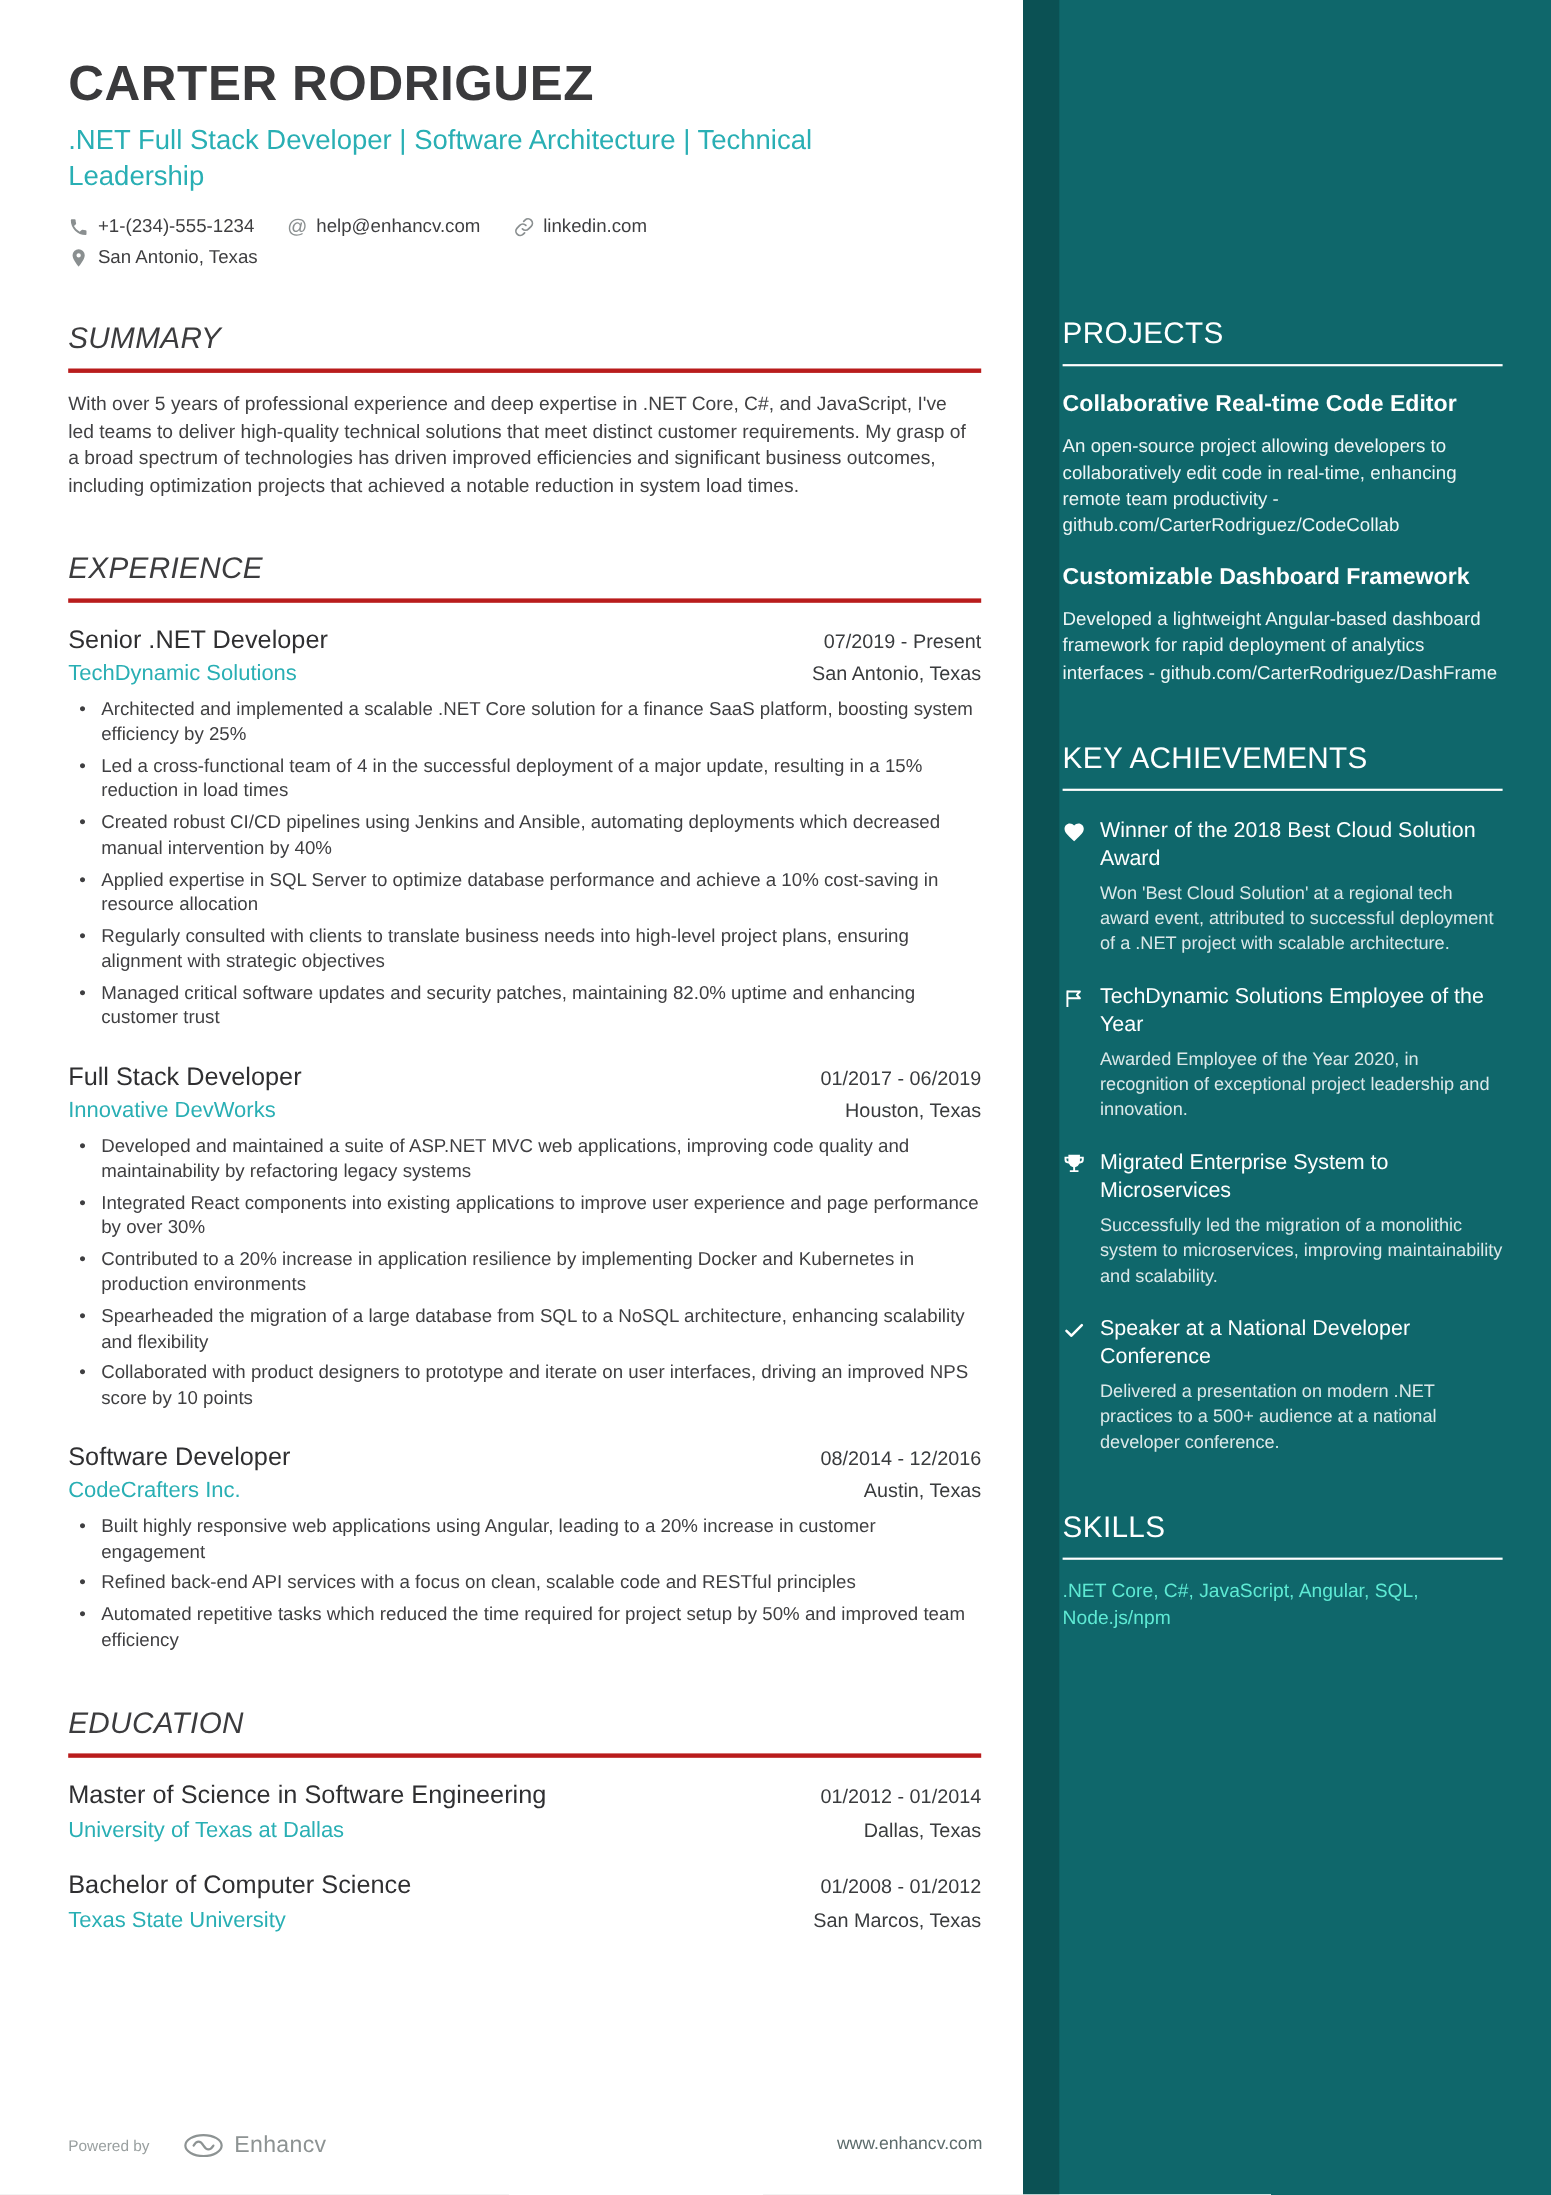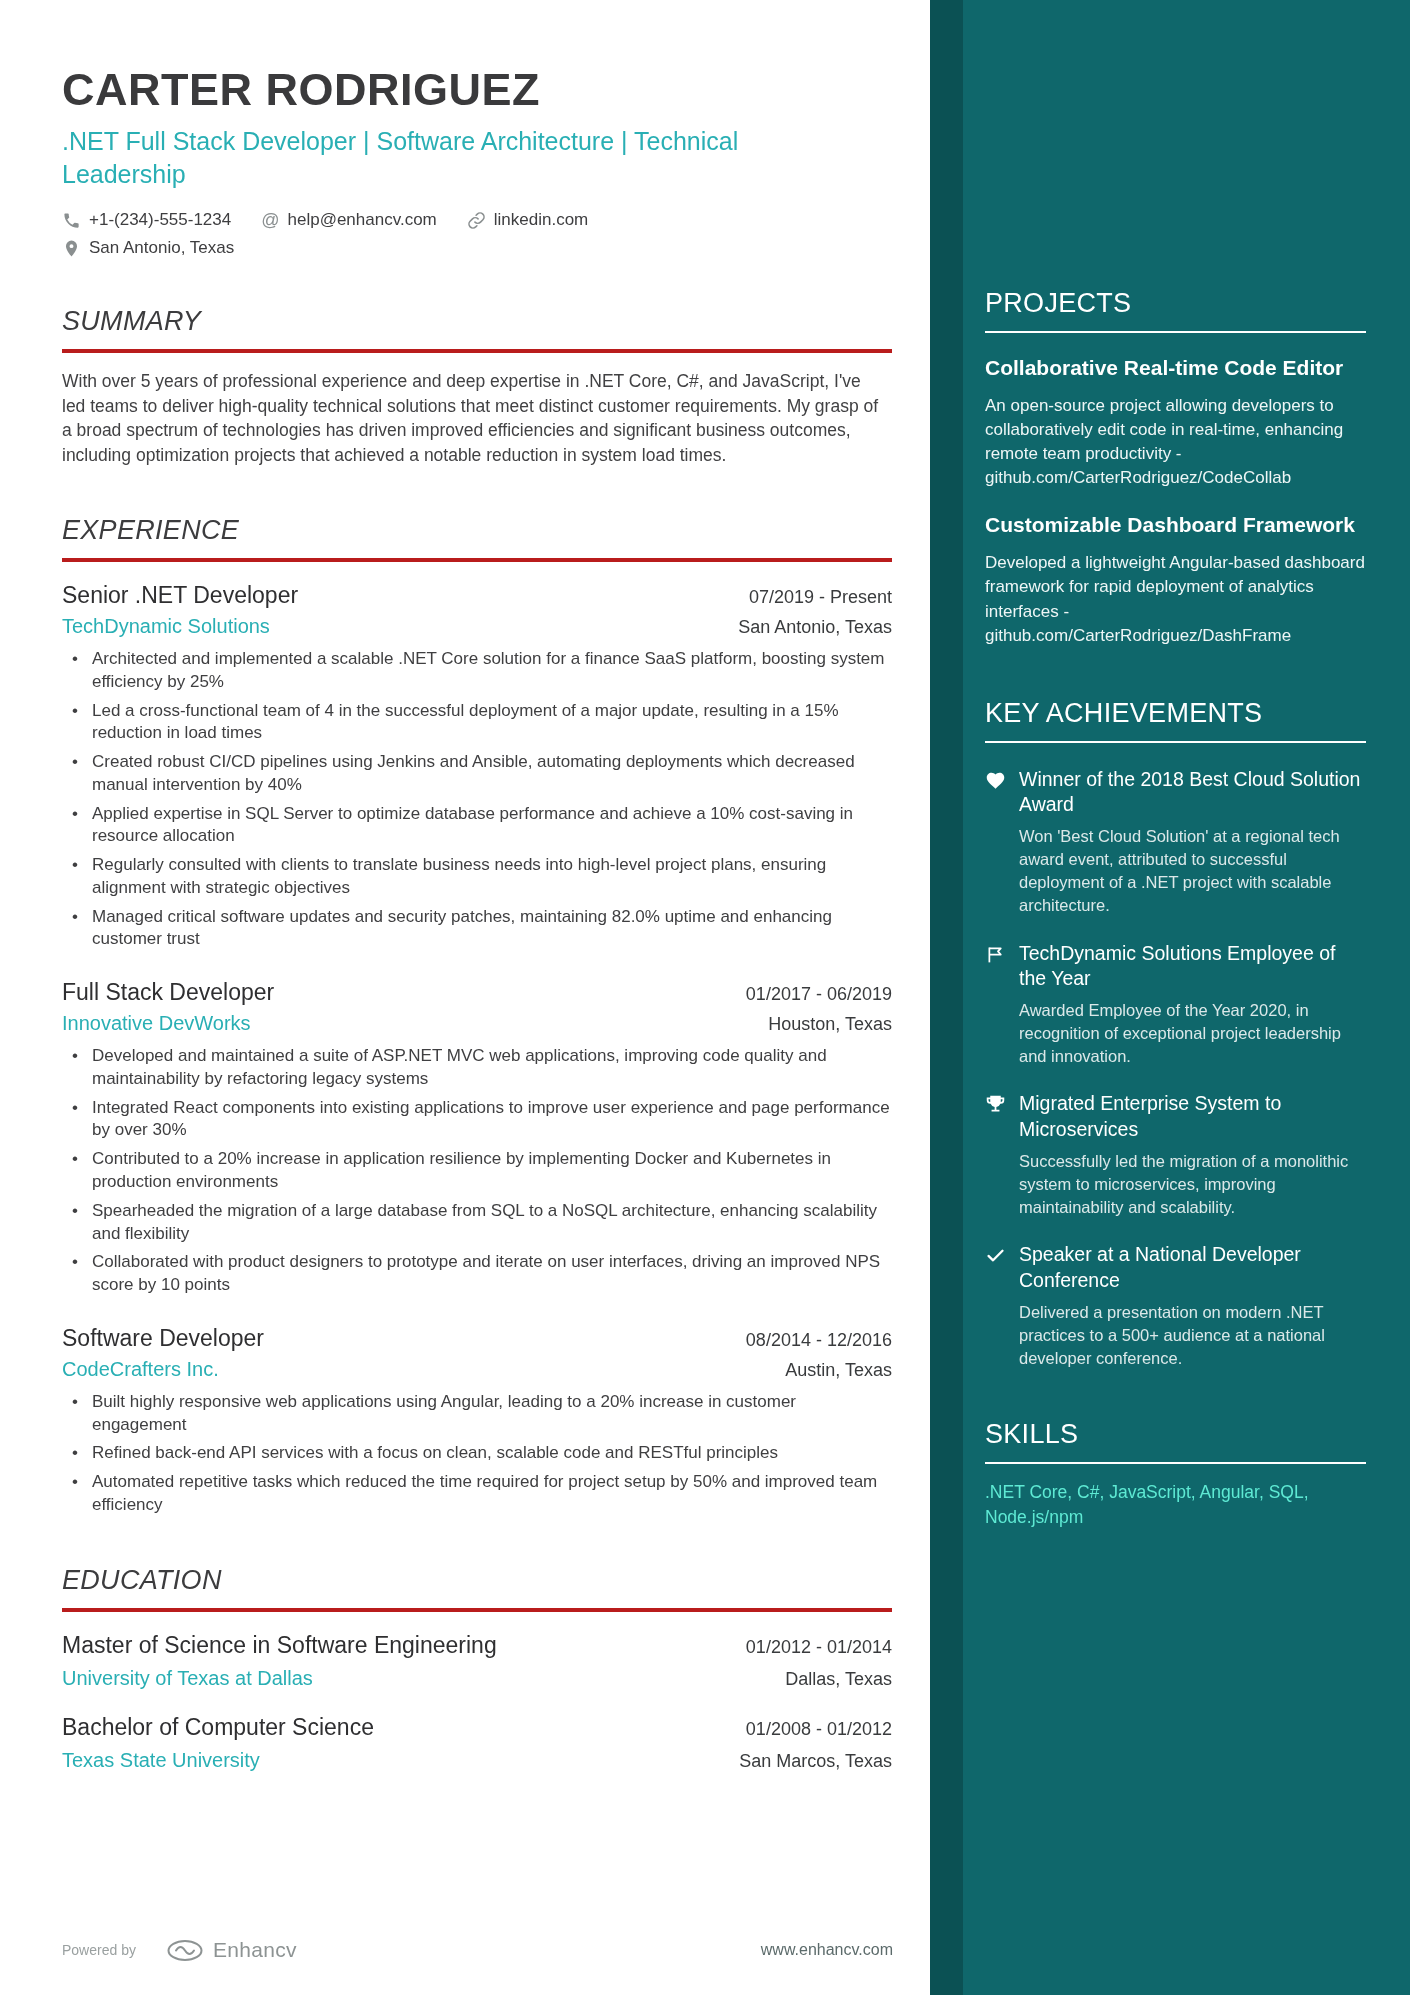--- a/index.html
+++ b/index.html
@@ -1,21 +1,21 @@
 <!DOCTYPE html>
 <html><head>
 <meta charset="utf-8">
 <style>
   * { box-sizing: border-box; margin: 0; padding: 0; }
   html, body { background: #e9e9e9; }
   body { font-family: "Liberation Sans", "DejaVu Sans", sans-serif; }
   .page { position: relative; width: 1410px; height: 1995px; background: #ffffff; overflow: hidden; margin: 0 auto; }
 
   
-  .main { position: absolute; left: 0; top: 15px; width: 930px; padding: 50px 38px 0 62px; }
+  .main { position: absolute; left: 0; top: 1px; width: 930px; padding: 50px 38px 0 62px; }
 
   .name { font-size: 45px; font-weight: 700; color: #3a3a3c; letter-spacing: .5px; line-height: 1.1; }
   .job-headline { margin-top: 10px; font-size: 25px; font-weight: 400; color: #29afb4; line-height: 1.35; max-width: 680px; }
 
   .contact-row { margin-top: 18px; display: flex; align-items: center; gap: 0 30px; font-size: 17px; color: #3e3e40; flex-wrap: wrap; }
   .contact-row.second { margin-top: 8px; }
   .contact-item { display: flex; align-items: center; gap: 8px; }
   .contact-item svg { width: 19px; height: 19px; flex: 0 0 auto; }
   .icon-gray { color: #8a8f90; }
   .at-glyph { font-size: 18px; color: #8a8f90; font-weight: 400; line-height: 1; }
@@ -43,21 +43,21 @@
   .footer { position: absolute; left: 62px; top: 1938px; width: 831px; display: flex; align-items: center; }
   .powered { font-size: 14px; color: #9aa0a0; }
   .brand { display: flex; align-items: center; gap: 9px; margin-left: 30px; }
   .brand svg { width: 38px; height: 23px; }
   .brand-name { font-size: 21px; font-weight: 500; color: #8d9393; letter-spacing: .3px; }
   .website { margin-left: auto; font-size: 16px; color: #5c6b6b; }
 
   
   .sidebar { position: absolute; left: 930px; top: 0; width: 480px; height: 1995px; background: #0f676b; }
   .sidebar-stripe { position: absolute; left: 0; top: 0; width: 33px; height: 100%; background: #0b5154; }
-  .sidebar-content { margin-left: 33px; padding: 288px 44px 0 22px; color: #ffffff; }
+  .sidebar-content { margin-left: 14px; padding: 288px 44px 0 22px; color: #ffffff; }
 
   .sb-section { margin-top: 50px; }
   .sb-section.first { margin-top: 0; }
   .sb-section-title { font-size: 27px; font-weight: 400; color: #ffffff; letter-spacing: .3px; padding-bottom: 12px; border-bottom: 2px solid #ffffff; }
 
   .project { margin-top: 22px; }
   .project-title { font-size: 21px; font-weight: 700; line-height: 1.28; }
   .project-desc { margin-top: 12px; font-size: 17px; line-height: 1.42; color: #eef6f6; overflow-wrap: break-word; }
 
   .ach { display: flex; margin-top: 24px; }

